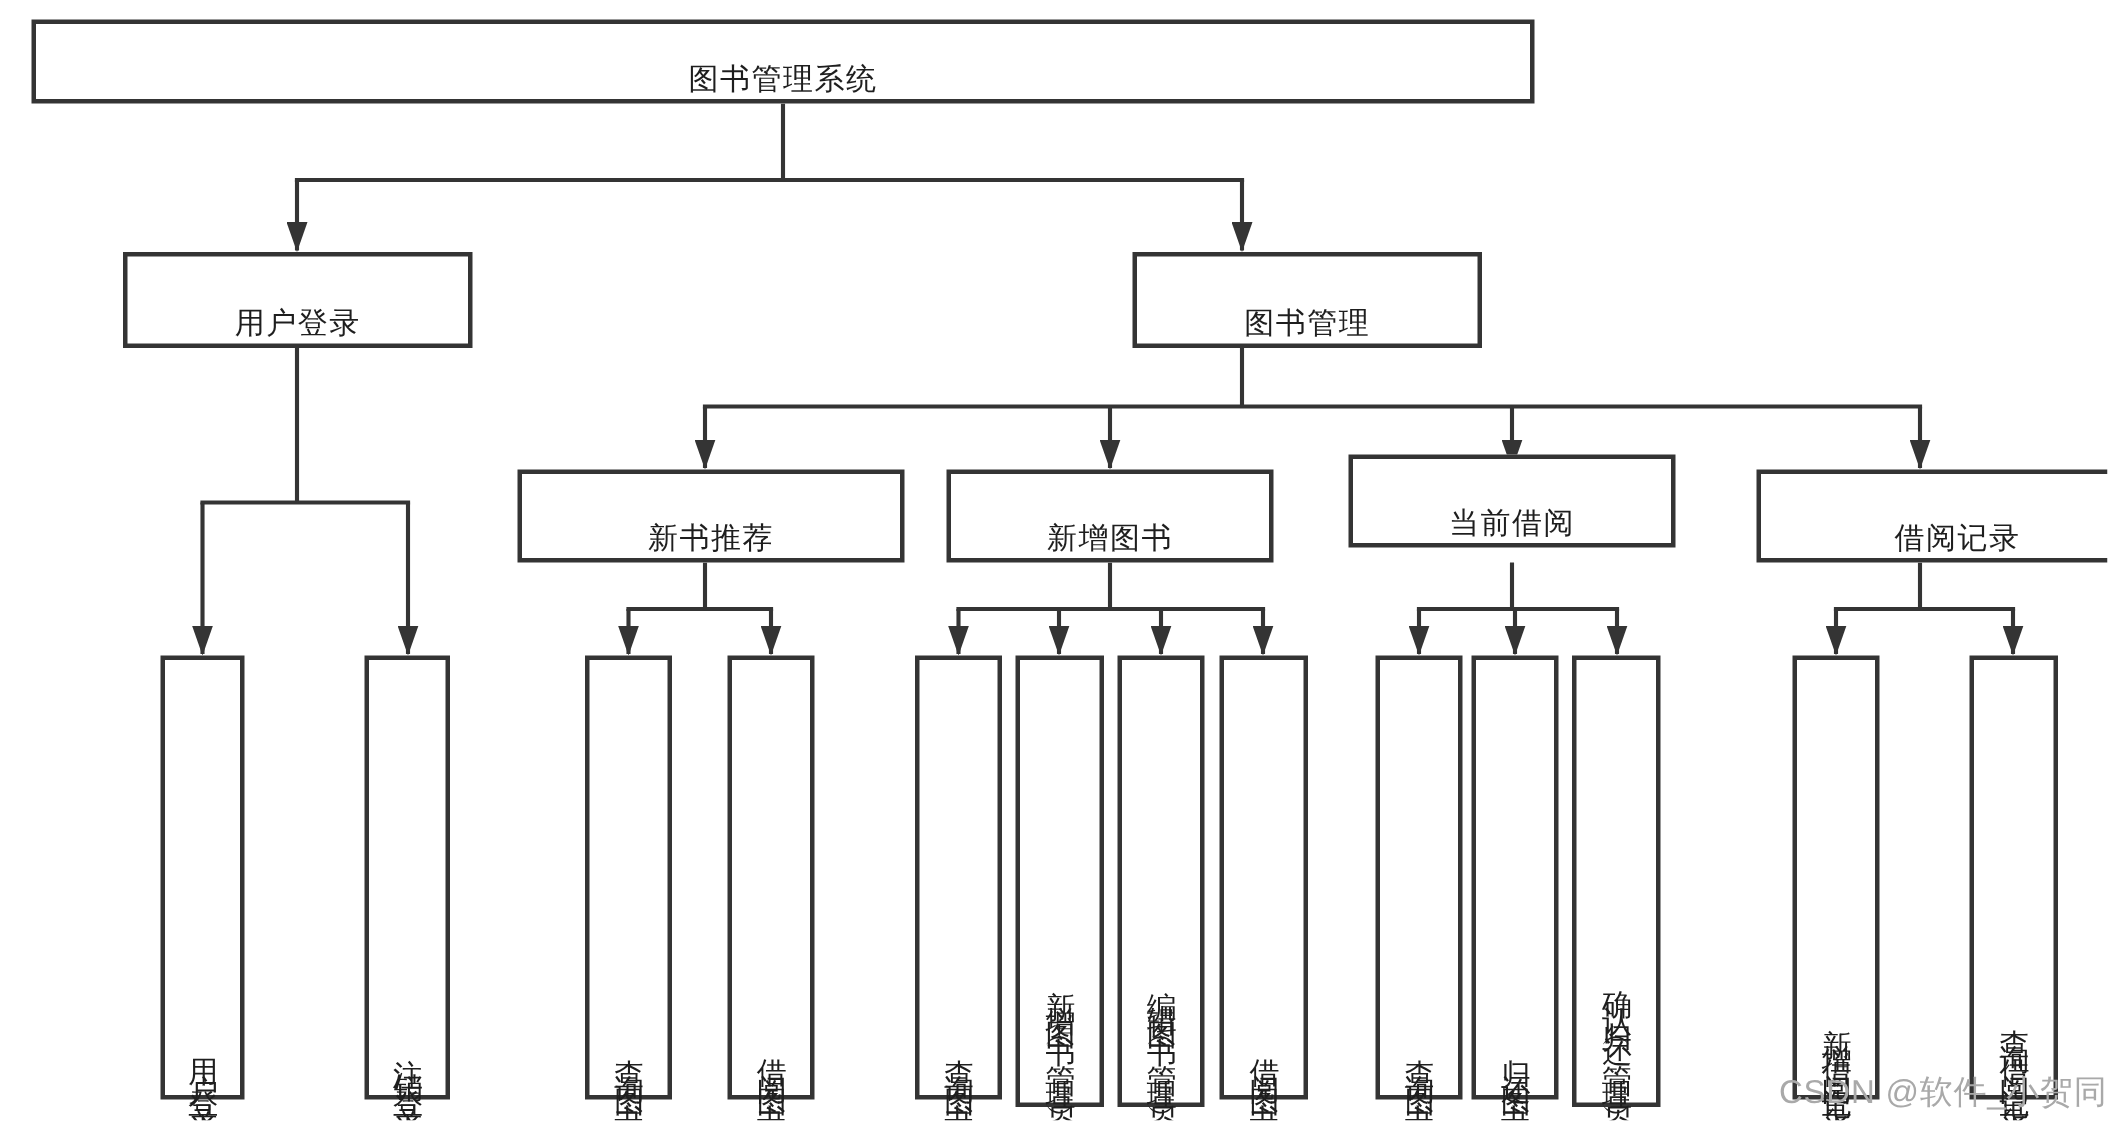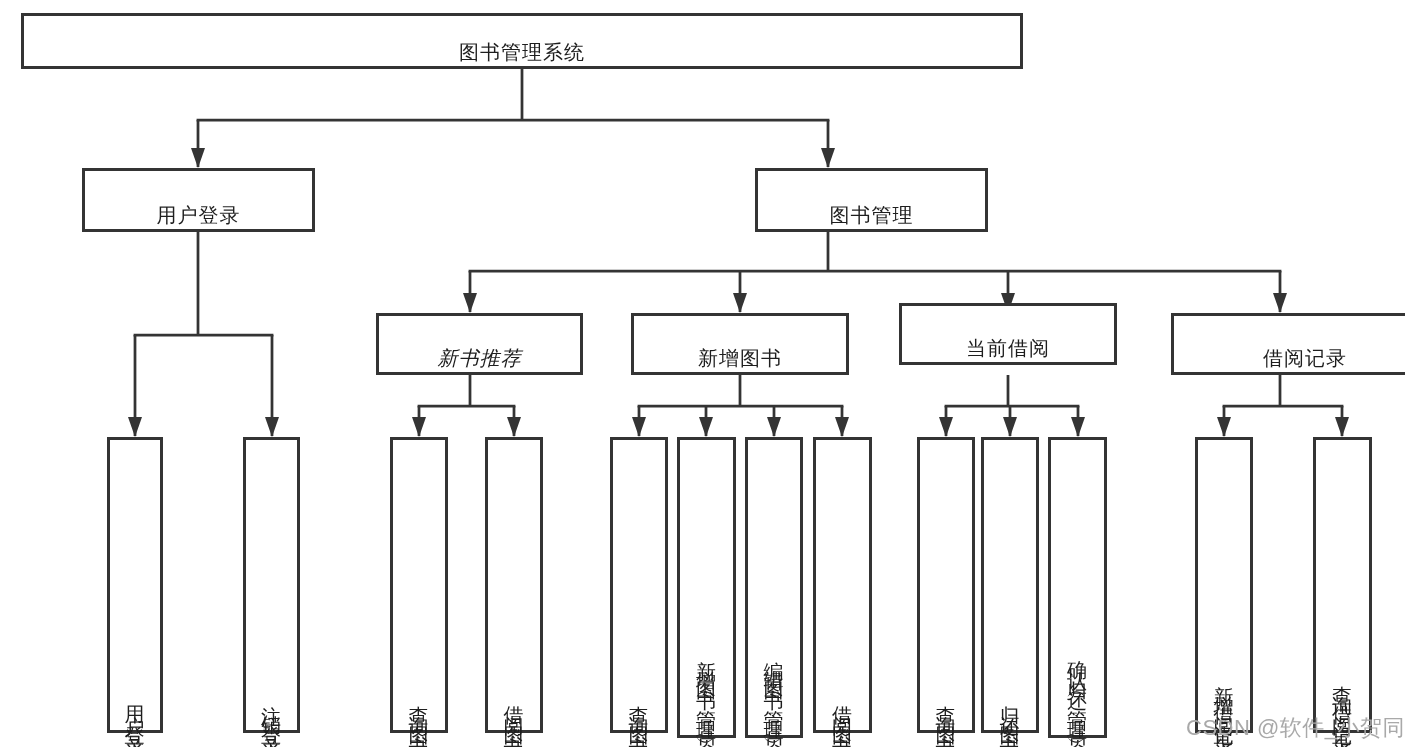--- a/index.html
+++ b/index.html
@@ -89,21 +89,21 @@
     <span>图书管理系统</span>
   </div>
 
   <div class="node h" style="left:82px;top:168px;width:233px;height:64px;">
     <span>用户登录</span>
   </div>
   <div class="node h" style="left:712px;top:168px;width:233px;height:64px;margin-left:43px;">
     <span>图书管理</span>
   </div>
 
-  <div class="node h" style="left:376px;top:313px;width:207px;height:62px;font-style:italic;">
+  <div class="node h" style="left:345px;top:313px;width:258px;height:62px;">
     <span>新书推荐</span>
   </div>
   <div class="node h" style="left:631px;top:313px;width:218px;height:62px;">
     <span>新增图书</span>
   </div>
   <div class="node h" style="left:899px;top:303px;width:218px;height:62px;">
     <span>当前借阅</span>
   </div>
   <div class="node h" style="left:1171px;top:313px;width:254px;height:62px;padding-left:14px;">
     <span>借阅记录</span>

